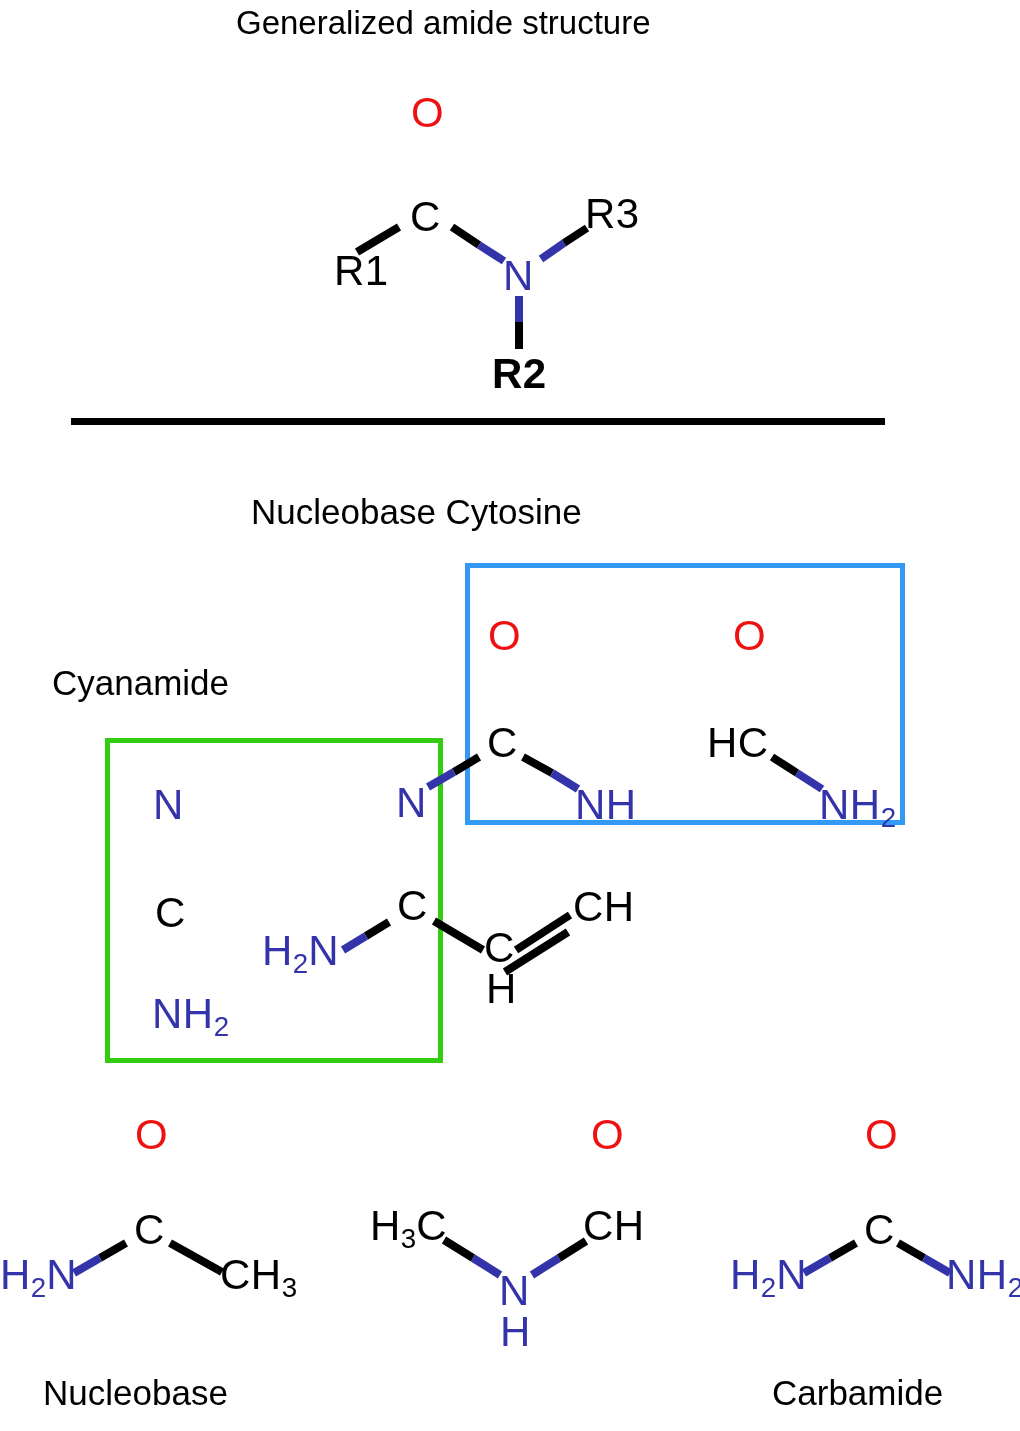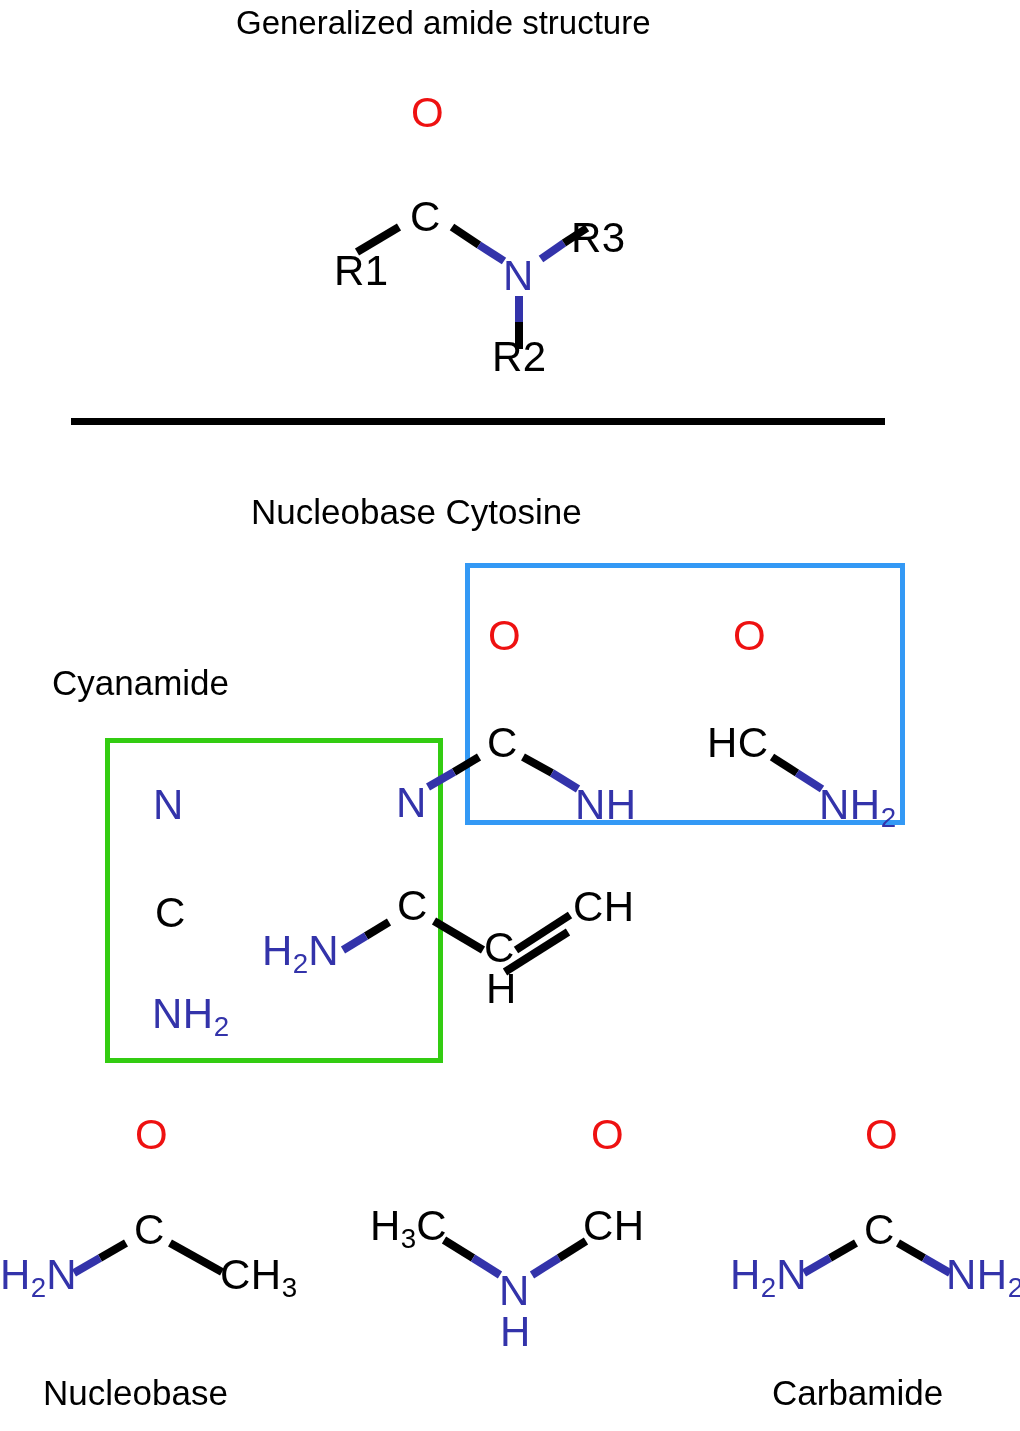--- a/index.html
+++ b/index.html
@@ -182,22 +182,22 @@
     <line x1="830" y1="1258" x2="804" y2="1273" stroke="#3333aa" stroke-width="8"></line>
 
     <line x1="898" y1="1243" x2="924" y2="1258" stroke="#000000" stroke-width="8"></line>
     <line x1="924" y1="1258" x2="950" y2="1273" stroke="#3333aa" stroke-width="8"></line>
   </svg>
 
   <div class="atom c-red" style="left:411px; top:92px;">O</div>
   <div class="atom c-black" style="left:410px; top:196px;">C</div>
   <div class="atom c-black" style="left:306px; top:250px;margin-left:28px;">R1</div>
   <div class="atom c-blue" style="left:503px; top:255px;">N</div>
-  <div class="atom c-black" style="left:492px; top:336px;">R2</div>
-  <div class="atom c-black" style="left:571px; top:193px;margin-top:24px;">R3</div>
+  <div class="atom c-black" style="left:492px; top:353px;font-weight:bold;">R2</div>
+  <div class="atom c-black" style="left:585px; top:193px;">R3</div>
 
   <div class="atom c-red" style="left:488px; top:615px;">O</div>
   <div class="atom c-black" style="left:487px; top:722px;">C</div>
   <div class="atom c-blue" style="left:396px; top:782px;">N</div>
   <div class="atom c-blue" style="left:575px; top:784px;">NH</div>
   <div class="atom c-black" style="left:397px; top:885px;">C</div>
   <div class="atom c-blue" style="left:262px; top:930px;"><span>H</span><sub>2</sub><span>N</span></div>
   <div class="atom c-black" style="left:573px; top:886px;">CH</div>
   <div class="atom c-black" style="left:484px; top:927px;">C</div>
   <div class="atom c-black" style="left:486px; top:968px;">H</div>

